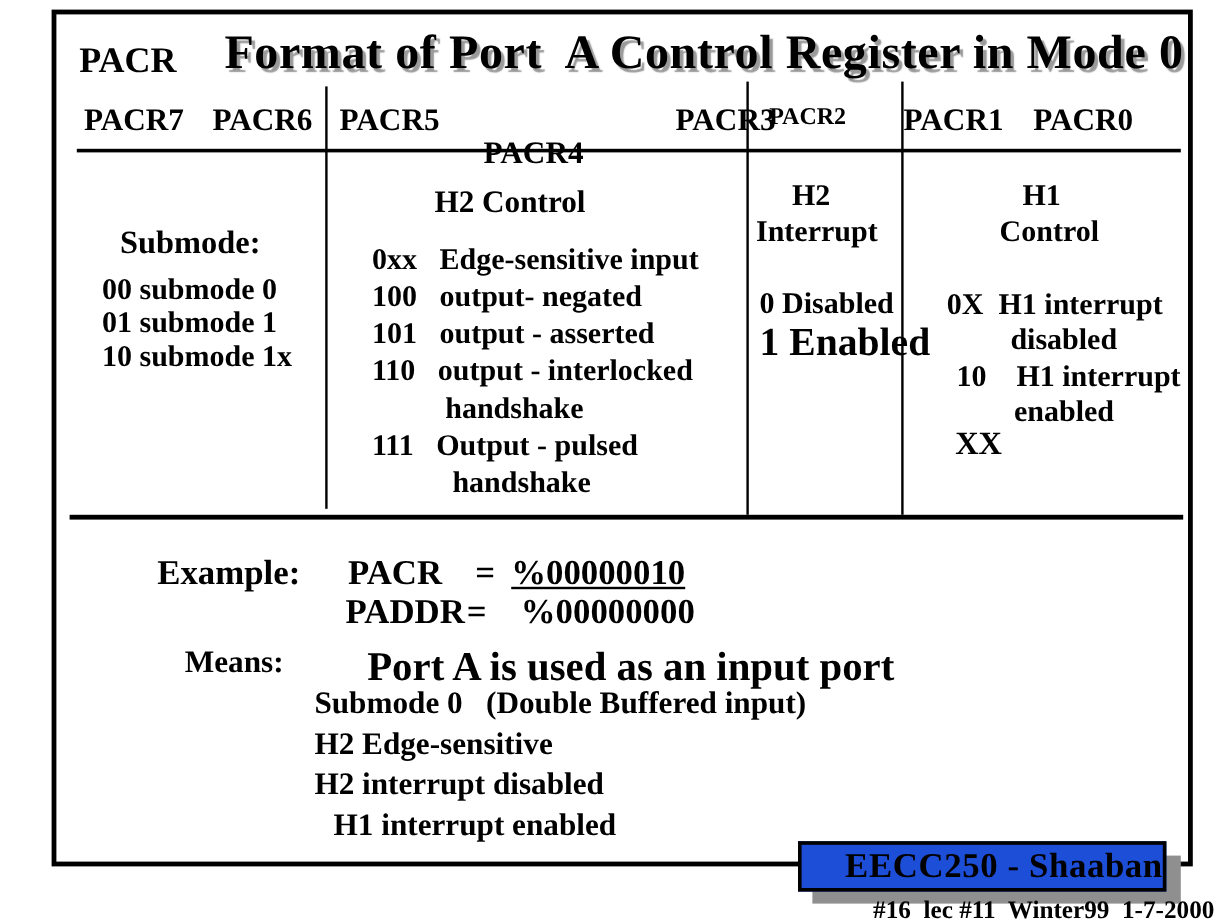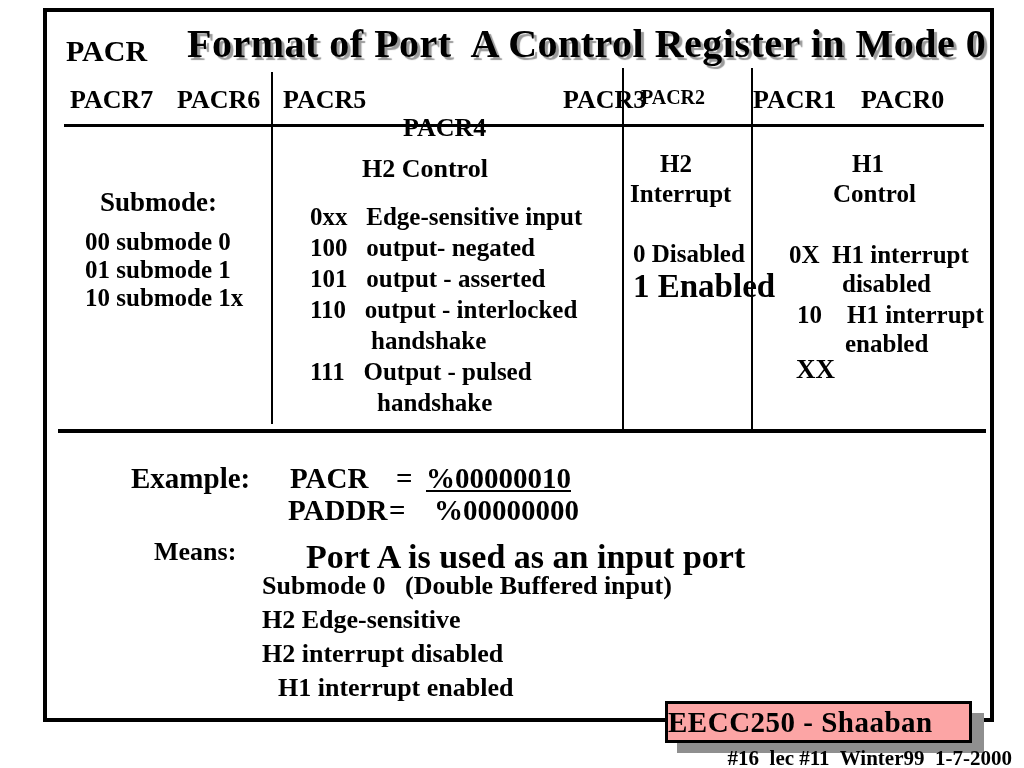--- a/index.html
+++ b/index.html
@@ -25,22 +25,22 @@
     font-size:40px;
     text-shadow:3px 3px 1px #9a9a9a;
     letter-spacing:0.5px;
   }
   .badge-shadow{
     position:absolute;left:677px;top:713px;width:307px;height:40px;
     background:#8f8f8f;z-index:3;
   }
   .badge-box{
     position:absolute;left:665px;top:701px;width:301px;height:36px;
-    background:#fca5a5;border:3px solid #000000;z-index:4;
-    display:flex;align-items:center;justify-content:flex-start;
+    background:#1d4ed8;border:3px solid #000000;z-index:4;
+    display:flex;align-items:center;justify-content:flex-end;
   }
   .badge-box .t2{
     font-weight:bold;font-size:29px;white-space:pre;letter-spacing:0.5px;
   }
   .footnote{
     position:absolute;left:672px;top:746px;width:340px;
     text-align:right;font-weight:bold;font-size:21px;white-space:pre;z-index:3;
   }
 </style>
 </head>

